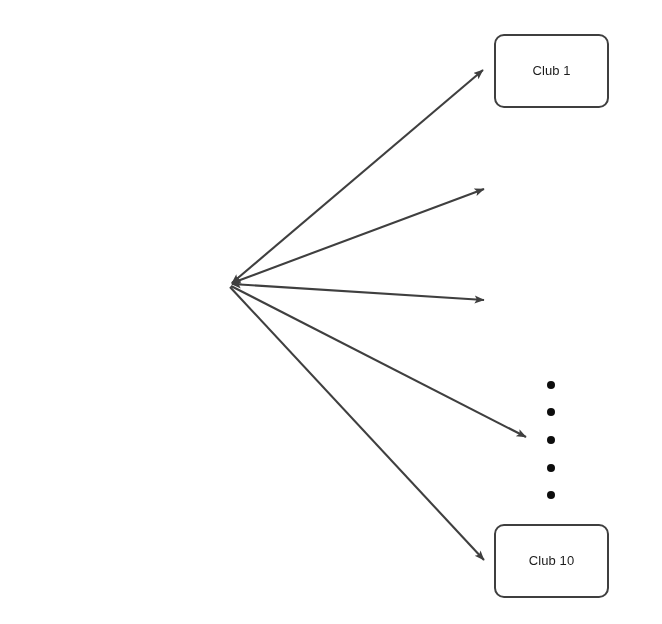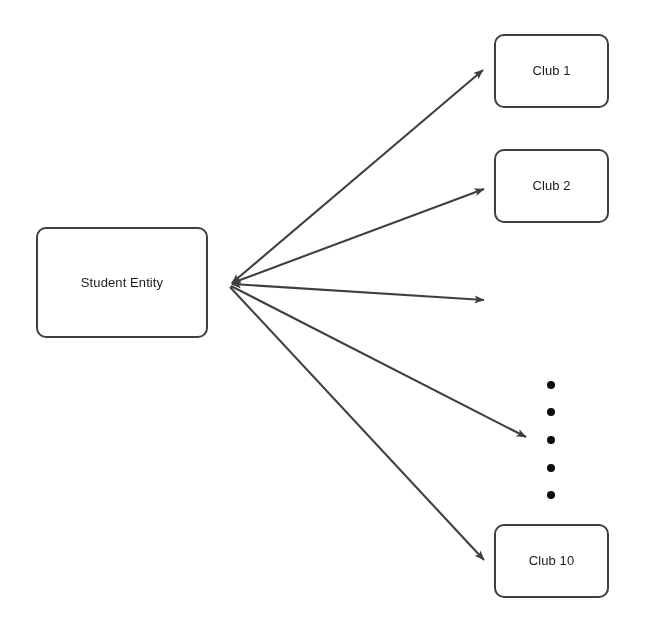--- a/index.html
+++ b/index.html
@@ -91,31 +91,25 @@
 
     <g id="edges-group" stroke="#3f3f3f" stroke-width="2.1" fill="none" stroke-linecap="butt">
       <line x1="232" y1="283" x2="483" y2="70" marker-end="url(#arrow-end)" marker-start="url(#arrow-start)"></line>
       <line x1="232" y1="283" x2="484" y2="189" marker-end="url(#arrow-end)" marker-start="url(#arrow-start)"></line>
       <line x1="232" y1="284" x2="484" y2="300" marker-end="url(#arrow-end)" marker-start="url(#arrow-start)"></line>
       <line x1="231" y1="286" x2="526" y2="437" marker-end="url(#arrow-end)"></line>
       <line x1="230" y1="287" x2="484" y2="560" marker-end="url(#arrow-end)"></line>
     </g>
   </svg>
 
-  <div class="node-box" id="student-entity-node" style="left: 36px; top: 227px; width: 172px; height: 111px;">
-    <span class="node-label">Student Entity</span>
-  </div>
 
   <div class="node-box club-node" id="club-node-1" style="left: 494px; top: 34px; width: 115px; height: 74px;">
     <span class="node-label">Club 1</span>
   </div>
 
-  <div class="node-box club-node" id="club-node-2" style="left: 494px; top: 149px; width: 115px; height: 74px;">
-    <span class="node-label">Club 2</span>
-  </div>
 
 
   <div class="node-box club-node" id="club-node-10" style="left: 494px; top: 524px; width: 115px; height: 74px;">
     <span class="node-label">Club 10</span>
   </div>
 
   <div id="ellipsis-group"></div>
 
 <div class="ellipsis-dot" style="left: 547px; top: 381px; width: 8px; height: 8px; background: rgb(13, 13, 13);"></div>
     <div class="ellipsis-dot" style="left: 547px; top: 408px; width: 8px; height: 8px; background: rgb(13, 13, 13);"></div>

